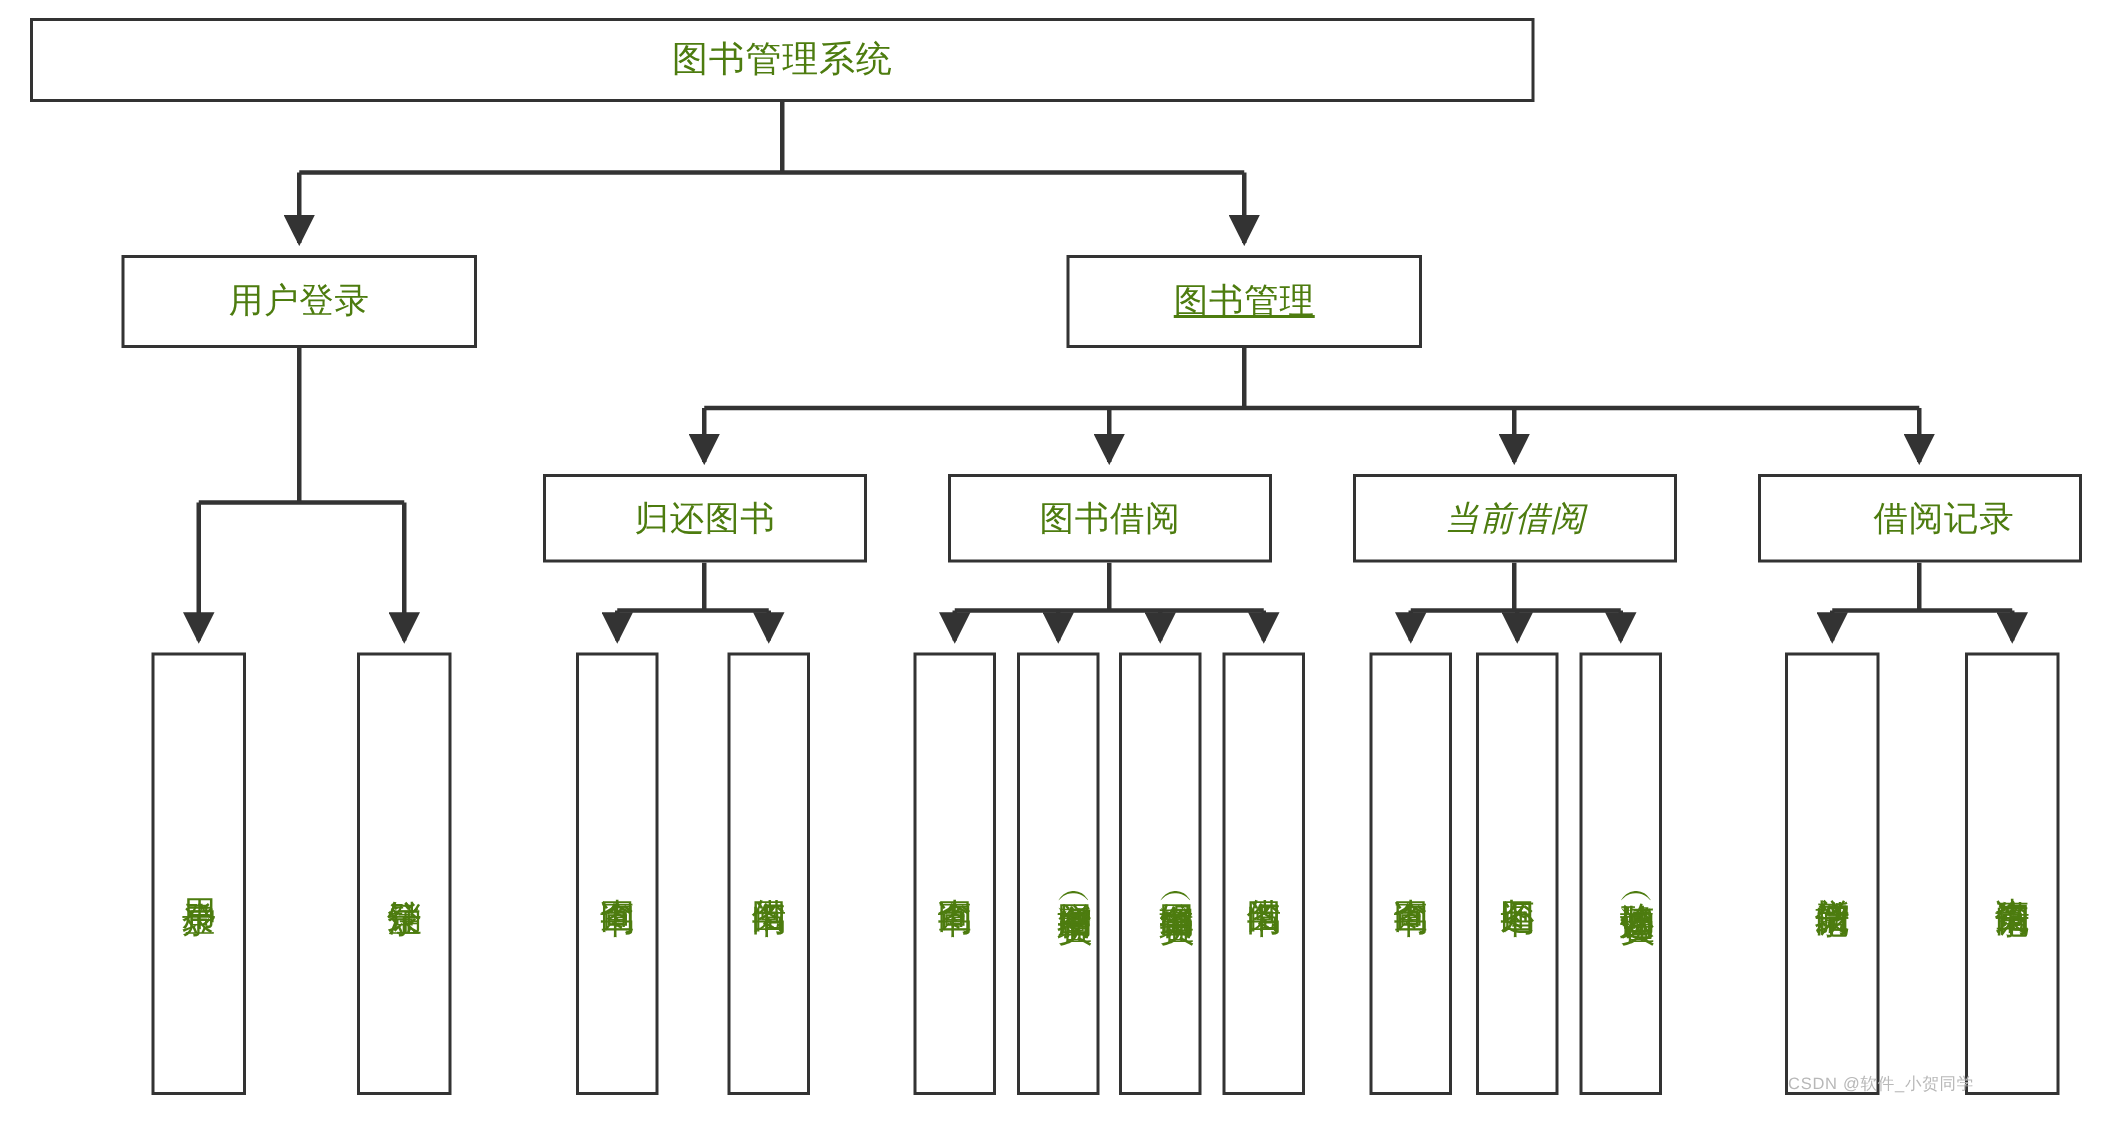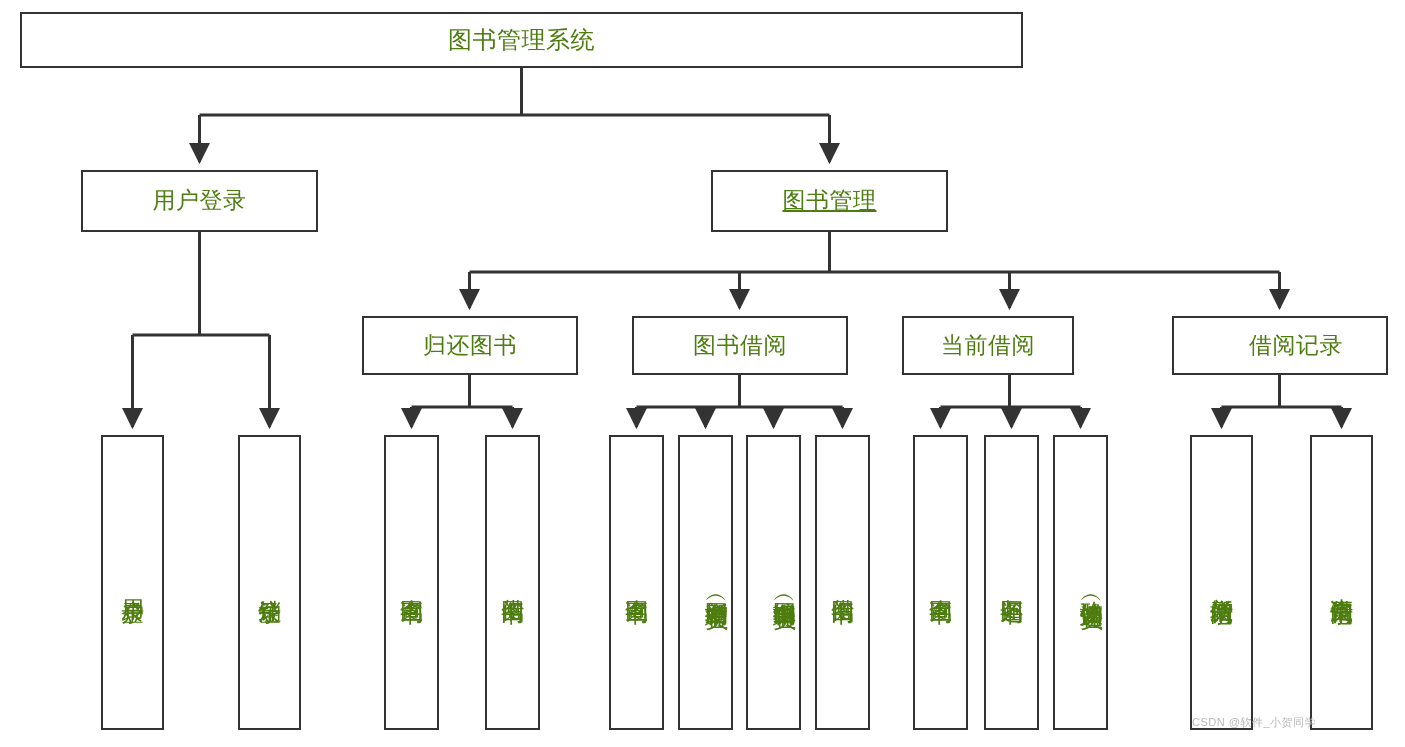--- a/index.html
+++ b/index.html
@@ -125,21 +125,21 @@
     </g>
   </svg>
 
   <div class="node node-h node-root" style="left:20px; top:12px; width:1003px; height:56px;">图书管理系统</div>
 
   <div class="node node-h" style="left:81px; top:170px; width:237px; height:62px;">用户登录</div>
   <div class="node node-h" style="left:711px; top:170px; width:237px; height:62px;text-decoration:underline;">图书管理</div>
 
   <div class="node node-h" style="left:362px; top:316px; width:216px; height:59px;">归还图书</div>
   <div class="node node-h" style="left:632px; top:316px; width:216px; height:59px;">图书借阅</div>
-  <div class="node node-h" style="left:902px; top:316px; width:172px; height:59px;">当前借阅</div>
+  <div class="node node-h" style="left:902px; top:316px; width:216px; height:59px;font-style:italic;">当前借阅</div>
   <div class="node node-h" style="left:1172px; top:316px; width:216px; height:59px;padding-left:32px;">借阅记录</div>
 
   <div class="node node-v short" style="left:101px; top:435px; width:63px; height:295px;">用户登录</div>
   <div class="node node-v short" style="left:238px; top:435px; width:63px; height:295px;">注销登录</div>
 
   <div class="node node-v short" style="left:384px; top:435px; width:55px; height:295px;">查询图书</div>
   <div class="node node-v short" style="left:485px; top:435px; width:55px; height:295px;">借阅图书</div>
 
   <div class="node node-v short" style="left:609px; top:435px; width:55px; height:295px;">查询图书</div>
   <div class="node node-v" style="left:678px; top:435px; width:55px; height:295px;">新增图书（管理员）</div>

